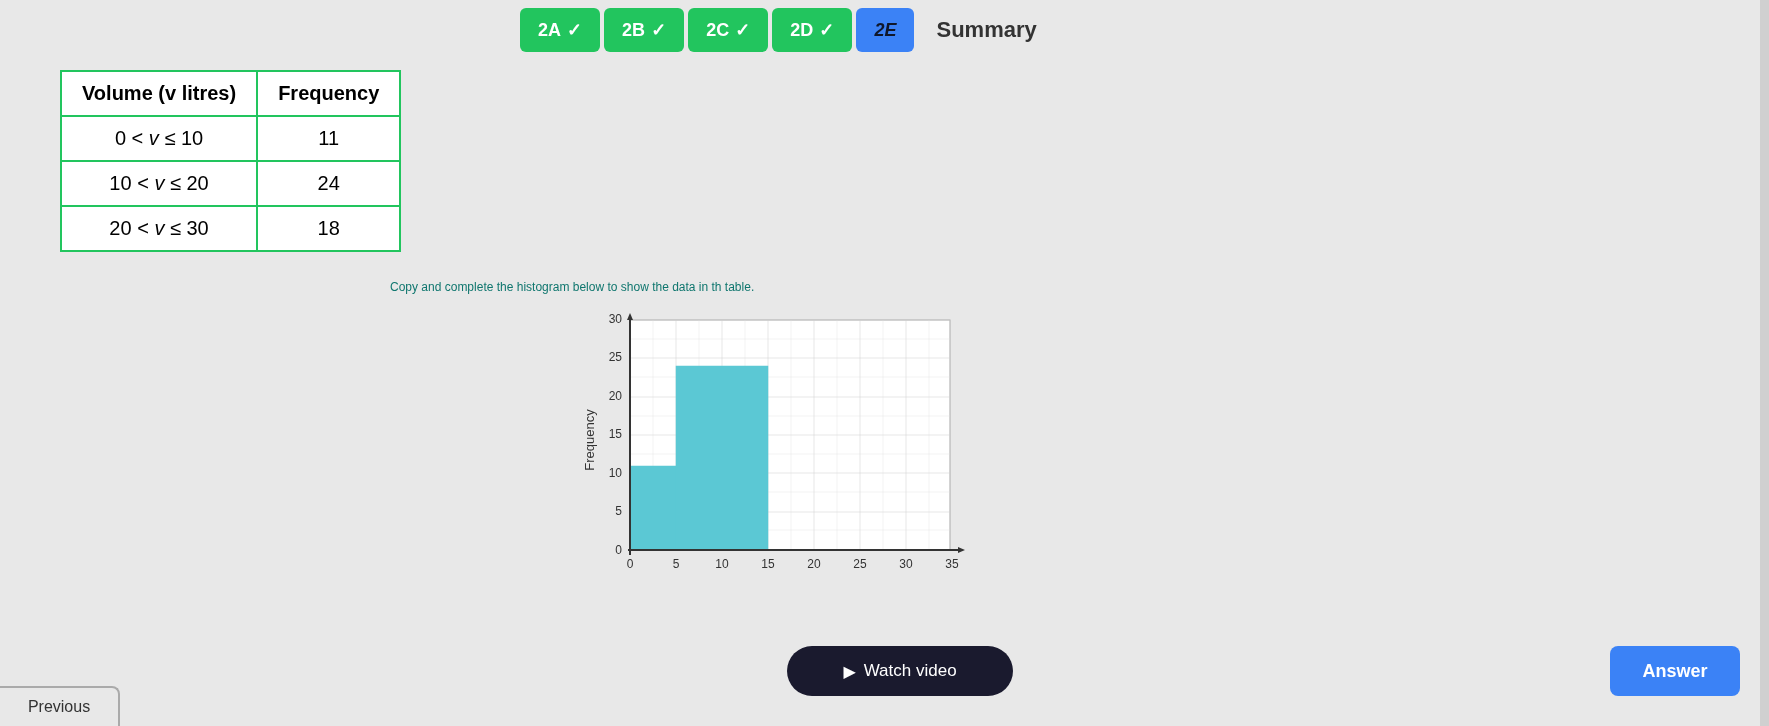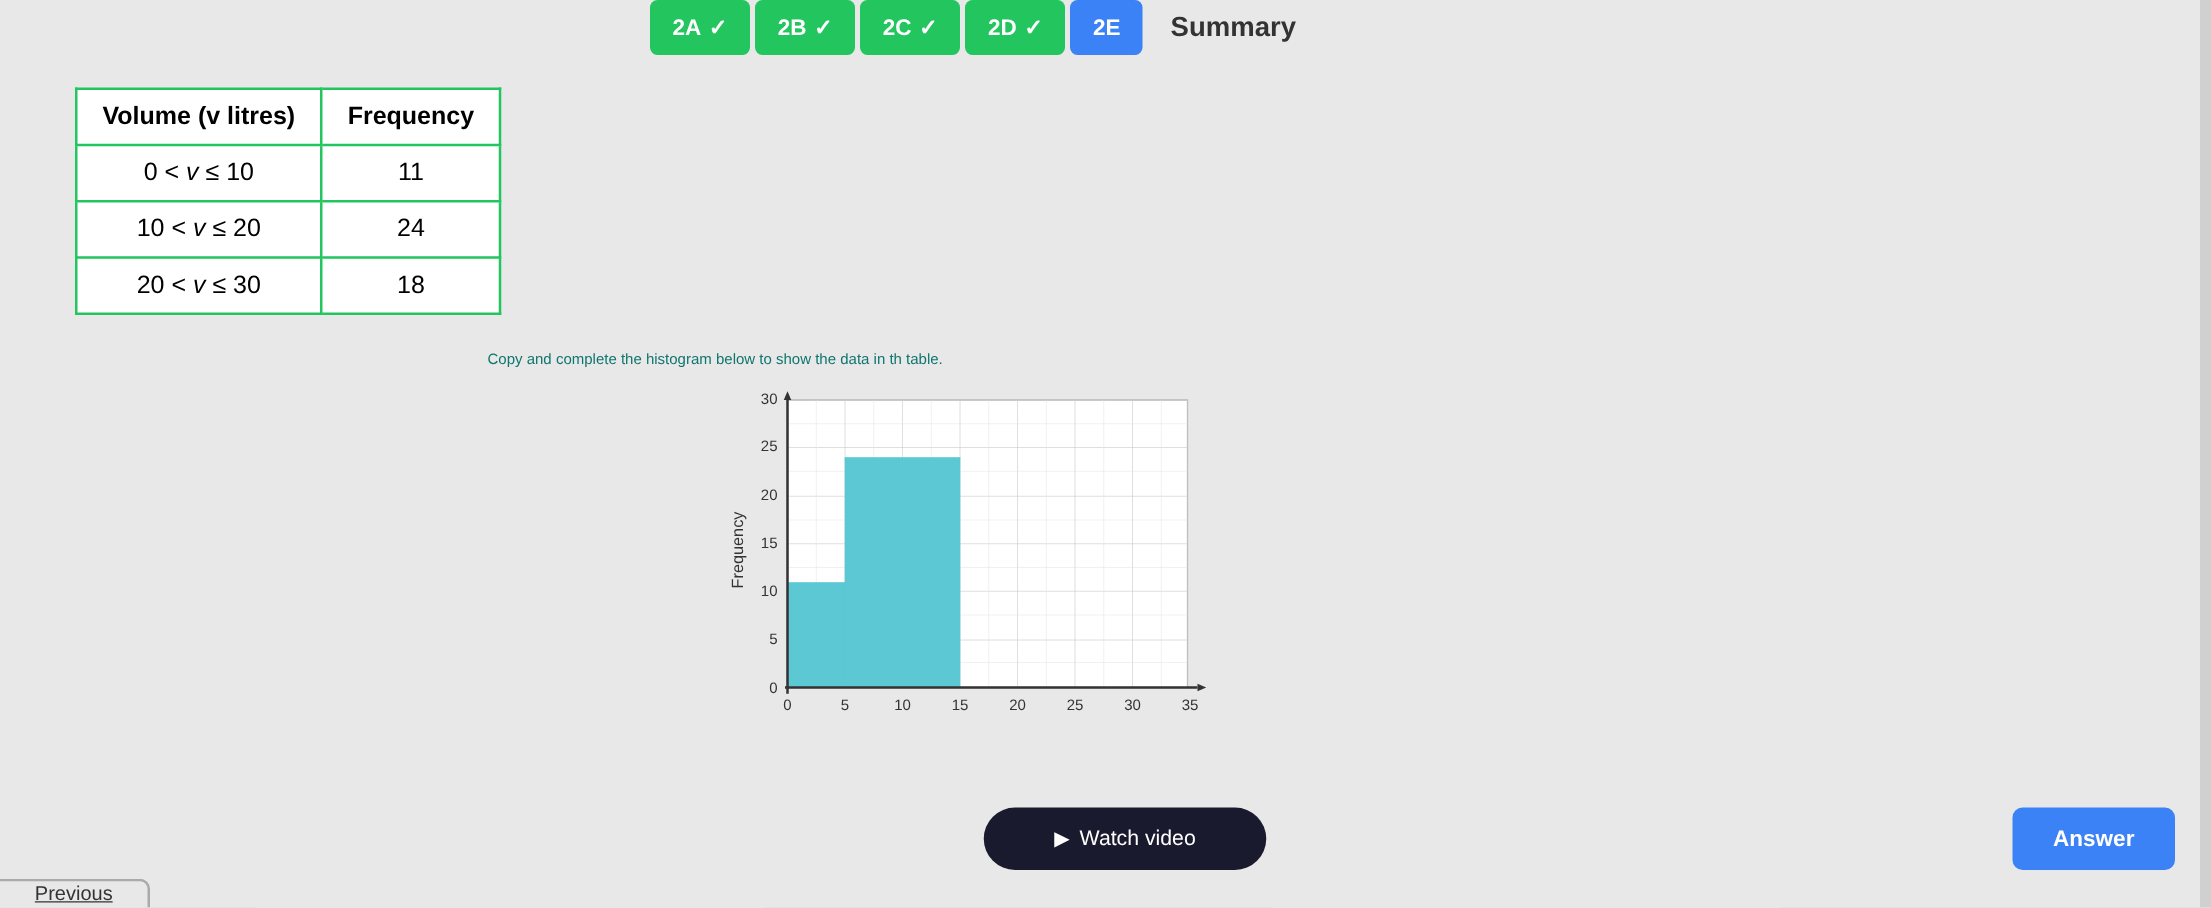--- a/index.html
+++ b/index.html
@@ -24,20 +24,21 @@
 
     
     .top-nav {
       position: absolute;
       top: 0;
       left: 0;
       width: 1760px;
       height: 60px;
       background: #e8e8e8;
       display: flex;
+      align-items: center;
       padding-left: 520px;
       gap: 4px;
     }
 
     .nav-tab {
       height: 44px;
       padding: 0 18px;
       border-radius: 6px;
       display: flex;
       align-items: center;
@@ -47,21 +48,22 @@
       cursor: pointer;
     }
 
     .nav-tab-green {
       background: #22c55e;
       color: white;
     }
 
     .nav-tab-blue {
       background: #3b82f6;
-      color: #ffffff;
+      color: #0f172a;
+      font-style: italic;
     }
 
     .nav-tab-summary {
       background: transparent;
       color: #333;
       font-size: 22px;
       font-weight: bold;
     }
 
     
@@ -145,30 +147,29 @@
       font-weight: bold;
       cursor: pointer;
       margin-left: 40px;
     }
 
     .previous-btn {
       position: absolute;
       bottom: 0px;
       left: 0px;
       width: 120px;
-      height: 23px;
+      height: 40px;
       background: #e8e8e8;
       color: #333;
       border: none;
       border-top: 2px solid #aaa;
       border-right: 2px solid #aaa;
       font-size: 16px;
       cursor: pointer;
       border-radius: 0 8px 0 0;
-      text-decoration: underline;
     }
 
     
     .chart-svg {
       width: 400px;
       height: 280px;
     }
   </style>
 </head>
 <body>

